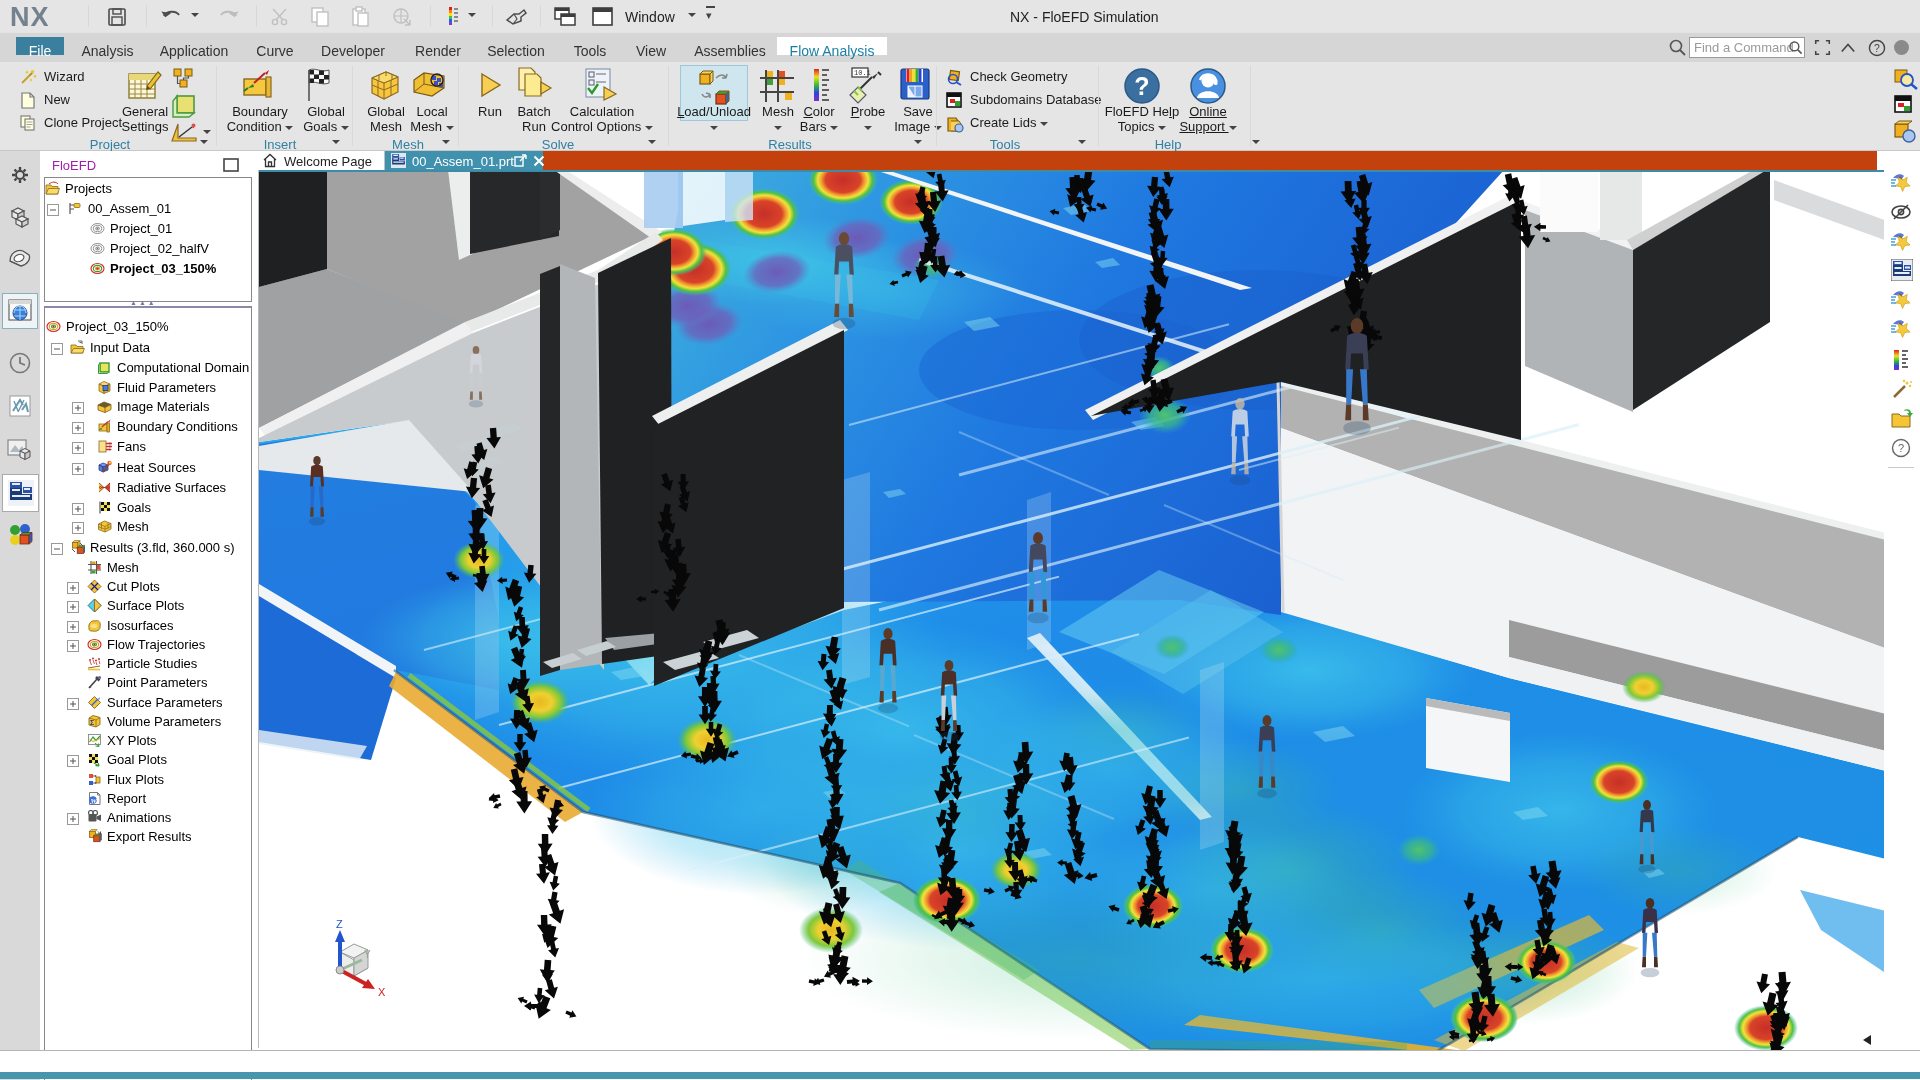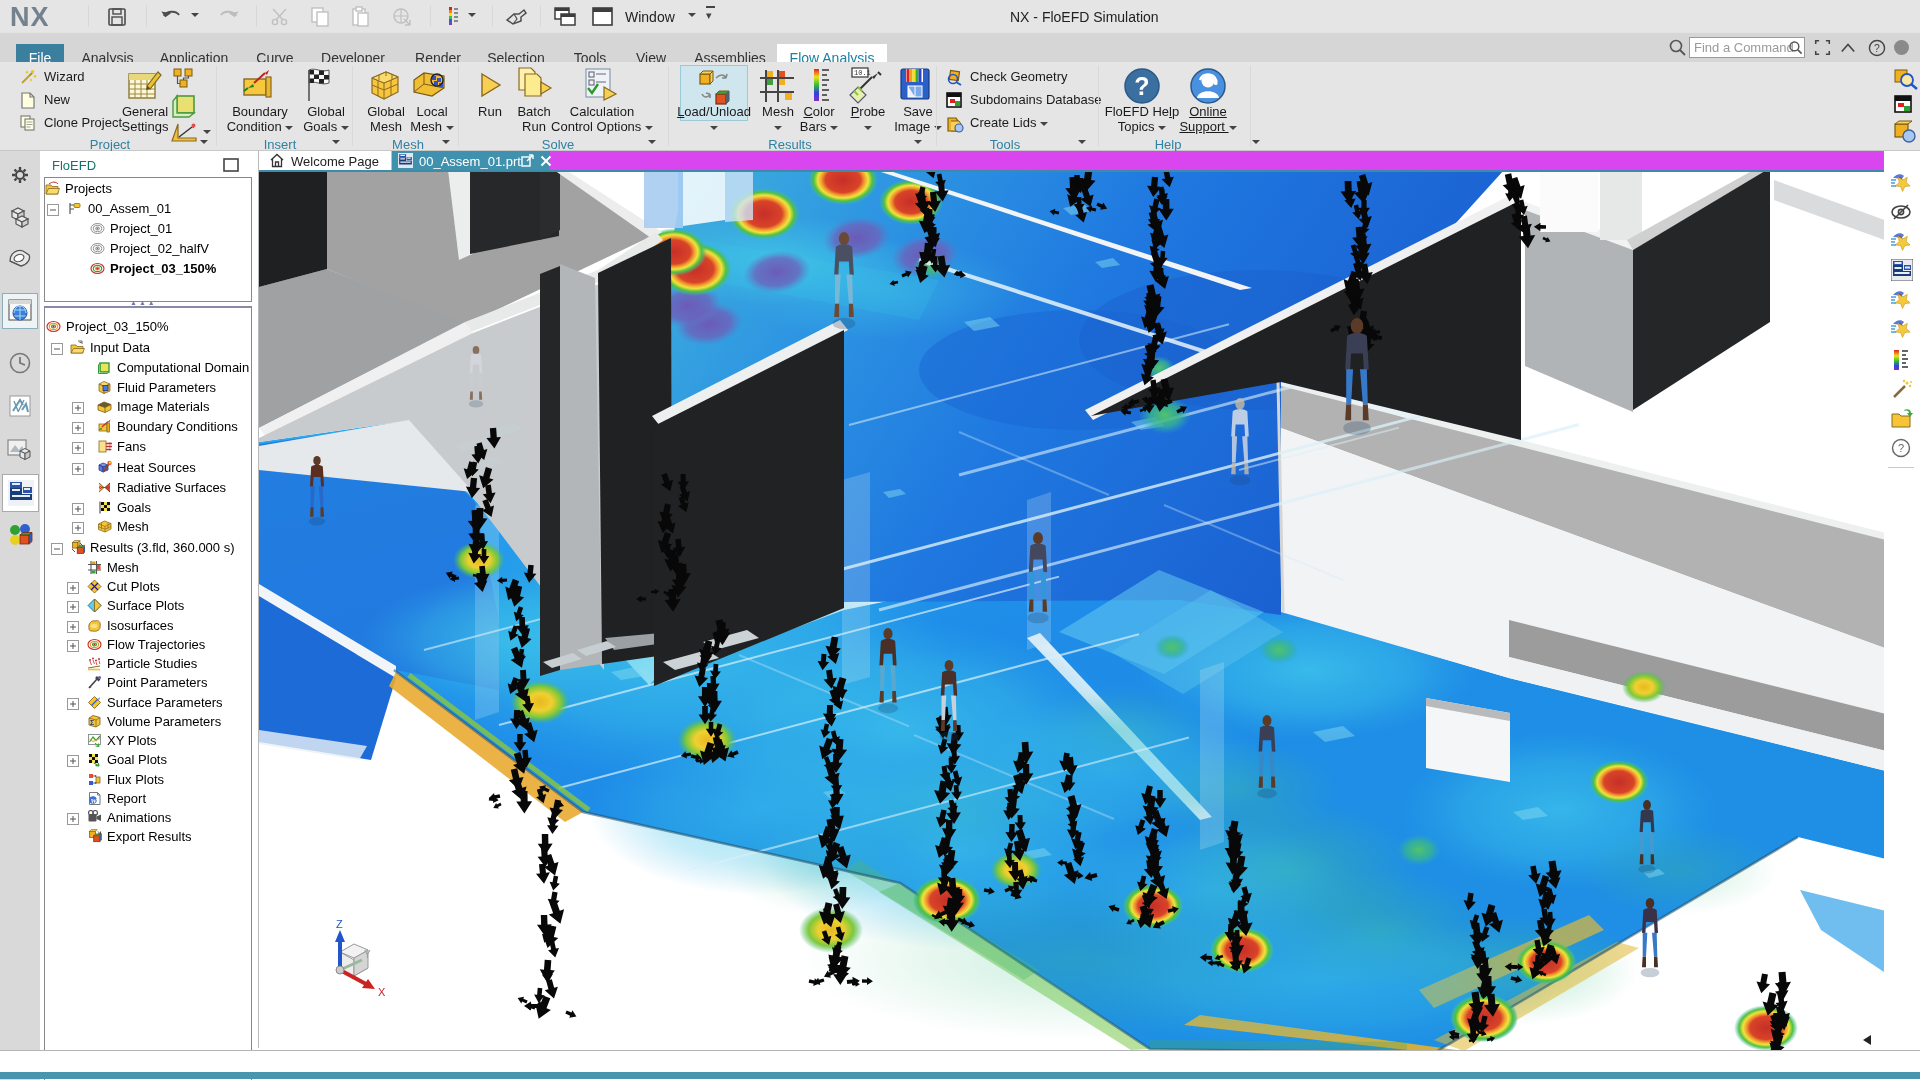--- a/index.html
+++ b/index.html
@@ -1,30 +1,30 @@
 <!DOCTYPE html>
 <html><head>
 <meta charset="utf-8">
 <style>
   * { margin:0; padding:0; box-sizing:border-box; }
   html,body { width:1920px; height:1080px; overflow:hidden; font-family:"Liberation Sans", sans-serif; background:#fff; }
   #titlebar { position:absolute; left:0; top:0; width:1920px; height:33px; background:#e5e5e5; border-bottom:1px solid #e3e3e3; }
   .qsep { position:absolute; top:5px; width:1px; height:22px; background:#d8d8d8; }
   #title { position:absolute; top:9px; left:1010px; font-size:14px; color:#222; white-space:nowrap; }
   #tabrow { position:absolute; left:0; top:33px; width:1920px; height:29px; background:#d6d6d6; }
-  .tab { position:absolute; top:11px; height:18px; line-height:29px; font-size:14px; color:#333; text-align:center; }
+  .tab { position:absolute; top:4px; height:18px; line-height:29px; font-size:14px; color:#333; text-align:center; }
   #ribbon { position:absolute; left:0; top:62px; width:1920px; height:89px; background:#e5e5e5; border-bottom:1px solid #c8c8c8; }
   .rsep { position:absolute; top:4px; width:1px; height:80px; background:#d9d9d9; }
   .rlabel { position:absolute; top:75px; font-size:13px; color:#2e81a2; text-align:center; }
   .rsmalltext { font-size:13px; color:#1a1a1a; }
   .rbig { position:absolute; text-align:center; font-size:13px; color:#1a1a1a; line-height:15px; }
   .darr { display:inline-block; width:0; height:0; border-left:4px solid transparent; border-right:4px solid transparent; border-top:4px solid #444; vertical-align:middle; }
   #leftstrip { position:absolute; left:0; top:151px; width:40px; height:929px; background:#d9d9d9; }
   #treepanel { position:absolute; left:40px; top:151px; width:219px; height:897px; background:#fff; border-right:1px solid #b9b9b9; }
-  #tabbar2 { position:absolute; left:259px; top:151px; width:1625px; height:19px; background:#d946ef; }
+  #tabbar2 { position:absolute; left:252px; top:151px; width:1625px; height:19px; background:#c2410c; }
   #viewport { position:absolute; left:259px; top:170px; width:1625px; height:880px; background:#fff; overflow:hidden; }
   #rightstrip { position:absolute; left:1884px; top:151px; width:36px; height:929px; background:#fff; }
   #statusbottom { position:absolute; left:0; top:1050px; width:1920px; height:22px; background:#fff; border-top:1px solid #b5b5b5; }
   #tealbar { position:absolute; left:0; top:1072px; width:1920px; height:7px; background:#4796ae; }
   .trow { position:relative; height:20px; font-size:13px; color:#000; white-space:nowrap; }
 </style>
 </head>
 <body>
 <div id="titlebar">
   <span id="nxlogo" style="position:absolute;left:10px;top:2px;font-size:27px;font-weight:bold;color:#73828e;letter-spacing:1px;">NX</span>
@@ -458,21 +458,21 @@
       <circle cx="17" cy="6" r="5" fill="#3060d0"></circle>
       <circle cx="7" cy="17" r="5" fill="#e8d020"></circle>
       <g fill="#e05020" stroke="#7a2a10" stroke-width="0.8">
         <rect x="12" y="12" width="9" height="9"></rect>
         <path d="M12 12 l3 -2.5 h9 l-3 2.5 Z" fill="#40a040"></path>
         <path d="M21 12 l3 -2.5 v9 l-3 2.5 Z" fill="#3060c0"></path>
       </g>
     </svg>
 </div>
 <div id="treepanel">
-  <span style="position:absolute;left:12px;top:7px;font-size:13px;color:#0f766e;">FloEFD</span>
+  <span style="position:absolute;left:12px;top:7px;font-size:13px;color:#a21caf;">FloEFD</span>
   <svg style="position:absolute;left:183px;top:7px;" width="16" height="14">
       <rect x="1" y="1" width="14" height="12" fill="#fff" stroke="#444" stroke-width="1.6"></rect>
     </svg>
   <div style="position:absolute;left:4px;top:26px;width:208px;height:125px;border:1px solid #888;background:#fff;"></div>
   <div style="position:absolute;left:4px;top:155px;width:208px;height:889px;border:1px solid #888;border-top:2px solid #8a8aa8;background:#fff;"></div>
   <div style="position:absolute;left:90px;top:148px;color:#7a7aa8;font-size:7px;letter-spacing:2px;">▲▲▲</div>
 <div class="trow" style="position:absolute;left:5px;top:28px;font-weight:normal;">
       <svg width="15" height="15" viewBox="0 0 15 15" style="position:absolute;left:0;top:2px;">
         <path d="M1 4 L6 4 L7 5.5 L13 5.5 L13 13 L1 13 Z" fill="#f5c536" stroke="#8a6a20" stroke-width="0.8"></path>
         <path d="M1 13 L3.5 7.5 L14.5 7.5 L12.5 13 Z" fill="#fada6a" stroke="#8a6a20" stroke-width="0.8"></path>

